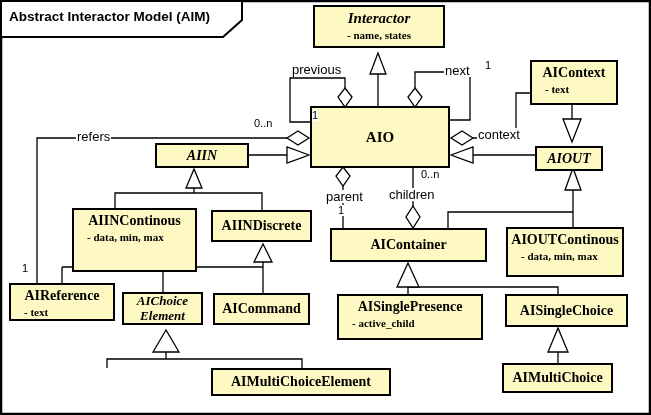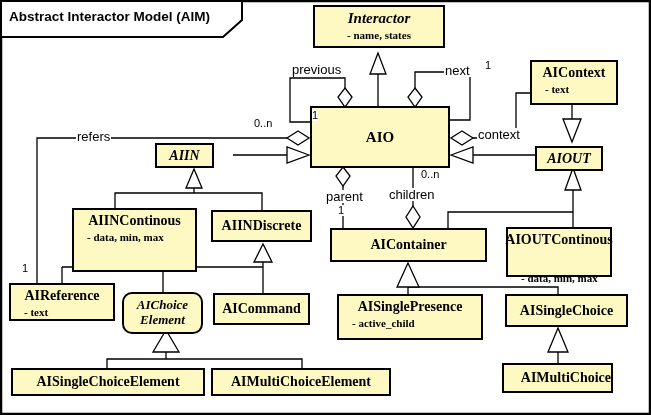--- a/index.html
+++ b/index.html
@@ -95,77 +95,74 @@
 
   <div class="box has-attr" style="left:530px;top:60px;width:88px;height:45px;">
     <div class="t">AIContext</div>
     <div class="a">- text</div>
   </div>
 
   <div class="box" style="left:310px;top:106px;width:140px;height:62px;">
     <div class="t big">AIO</div>
   </div>
 
-  <div class="box" style="left:155px;top:143px;width:59px;height:25px;justify-content:center;">
+  <div class="box" style="left:155px;top:143px;width:94px;height:25px;justify-content:center;">
     <div class="t italic">AIIN</div>
   </div>
 
   <div class="box" style="left:535px;top:146px;width:68px;height:25px;">
     <div class="t italic">AIOUT</div>
   </div>
 
   <div class="box has-attr" style="left:72px;top:208px;width:125px;height:64px;">
     <div class="t">AIINContinous</div>
     <div class="a">- data, min, max</div>
   </div>
 
   <div class="box" style="left:330px;top:228px;width:157px;height:34px;">
     <div class="t">AIContainer</div>
   </div>
 
   <div class="box" style="left:211px;top:210px;width:101px;height:32px;">
     <div class="t">AIINDiscrete</div>
   </div>
 
-  <div class="box has-attr" style="left:506px;top:227px;width:106px;height:50px;gap:22px;">
+  <div class="box has-attr" style="left:506px;top:227px;width:118px;height:50px;">
     <div class="t">AIOUTContinous</div>
     <div class="a">- data, min, max</div>
   </div>
 
   <div class="box has-attr" style="left:9px;top:283px;width:106px;height:38px;">
     <div class="t">AIReference</div>
     <div class="a">- text</div>
   </div>
 
-  <div class="box" style="left:122px;top:292px;width:81px;height:42px;border-radius:10px;">
+  <div class="box" style="left:122px;top:292px;width:81px;height:33px;">
     <div class="t small italic">AIChoice Element</div>
   </div>
 
   <div class="box" style="left:213px;top:293px;width:97px;height:32px;">
     <div class="t">AICommand</div>
   </div>
 
   <div class="box has-attr" style="left:337px;top:294px;width:146px;height:46px;">
     <div class="t">AISinglePresence</div>
     <div class="a">- active_child</div>
   </div>
 
   <div class="box" style="left:497px;top:294px;width:123px;height:33px;margin-left:8px;">
     <div class="t">AISingleChoice</div>
   </div>
 
-  <div class="box" style="left:11px;top:368px;width:194px;height:28px;">
-    <div class="t">AISingleChoiceElement</div>
-  </div>
 
   <div class="box" style="left:211px;top:368px;width:180px;height:28px;">
     <div class="t">AIMultiChoiceElement</div>
   </div>
 
-  <div class="box" style="left:502px;top:363px;width:111px;height:30px;align-items:flex-end;">
+  <div class="box" style="left:502px;top:363px;width:111px;height:30px;">
     <div class="t">AIMultiChoice</div>
   </div>
 
   <div class="lbl" style="left:291px;top:63px;">previous</div>
   <div class="lbl" style="left:444px;top:64px;">next</div>
   <div class="lbl" style="left:477px;top:108px;margin-top:20px;">context</div>
   <div class="lbl" style="left:76px;top:130px;">refers</div>
   <div class="lbl" style="left:325px;top:190px;">parent</div>
   <div class="lbl" style="left:388px;top:188px;">children</div>
 

